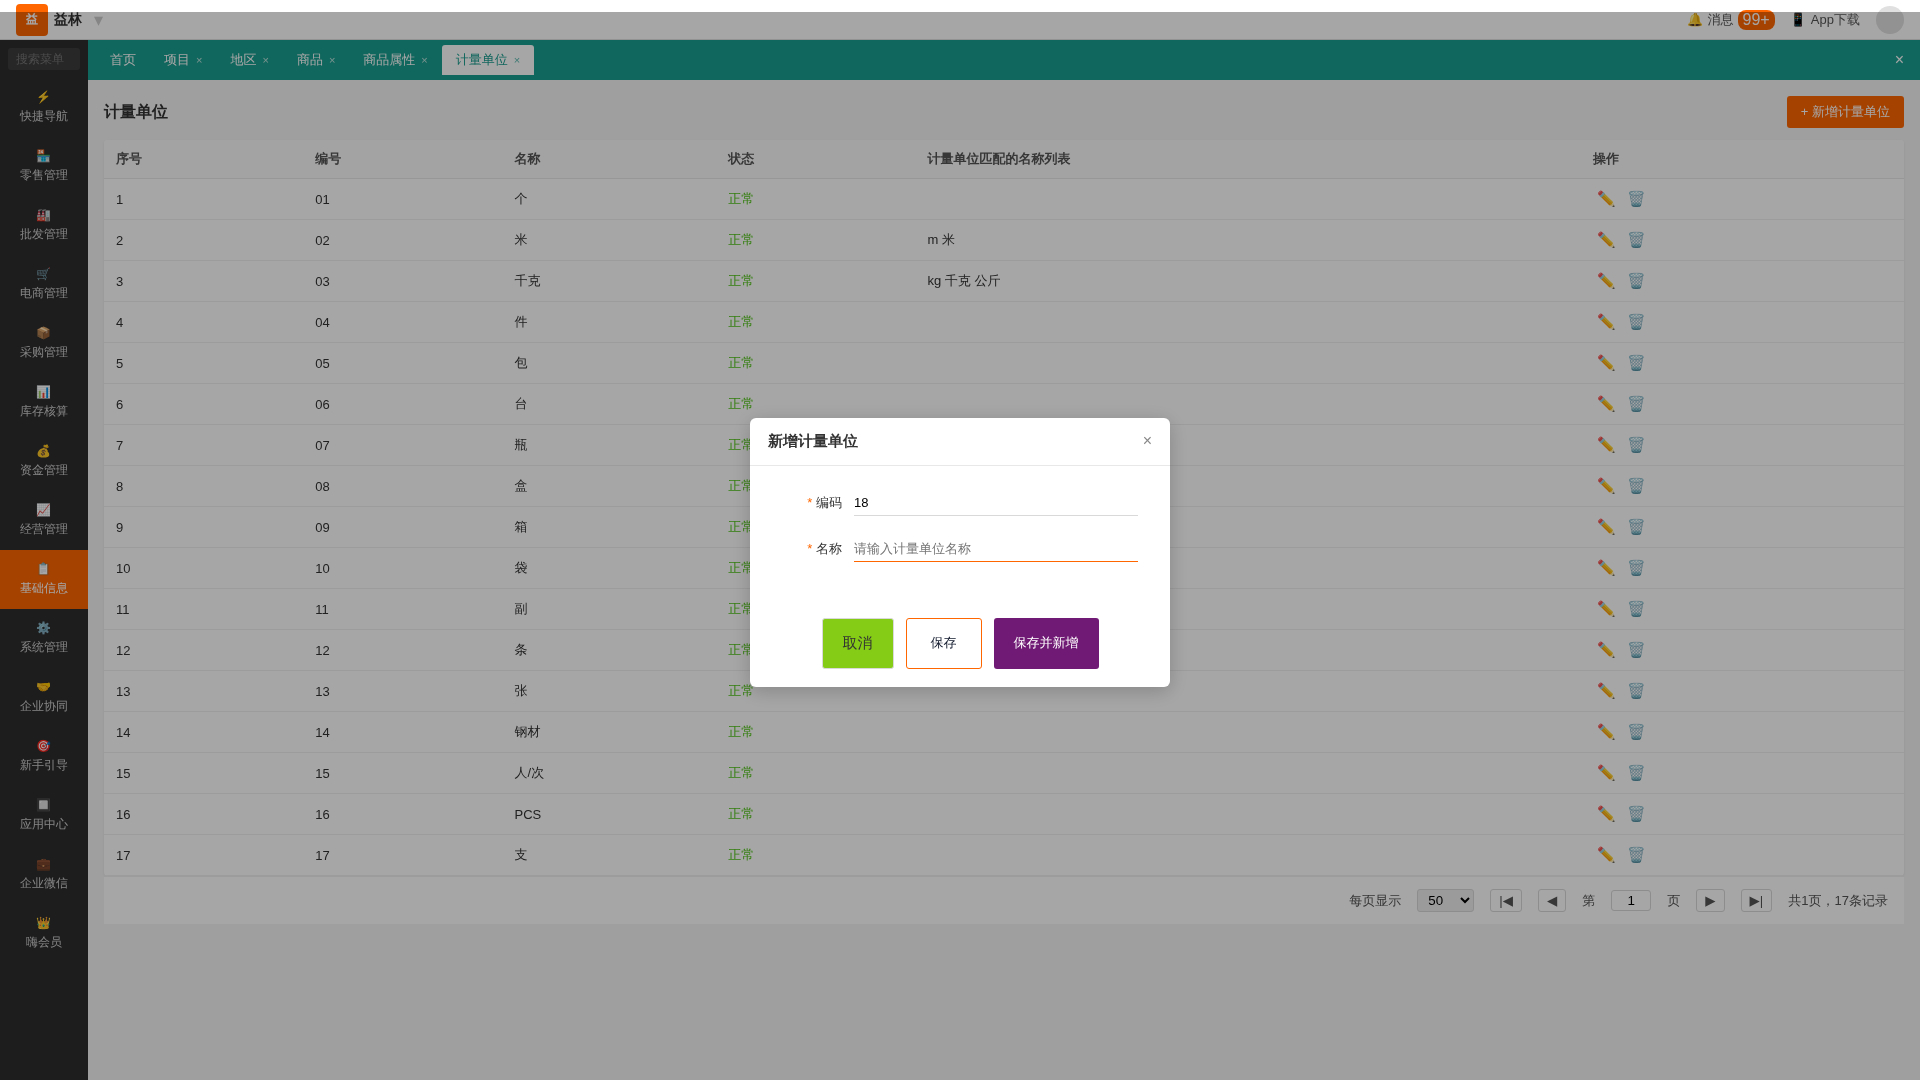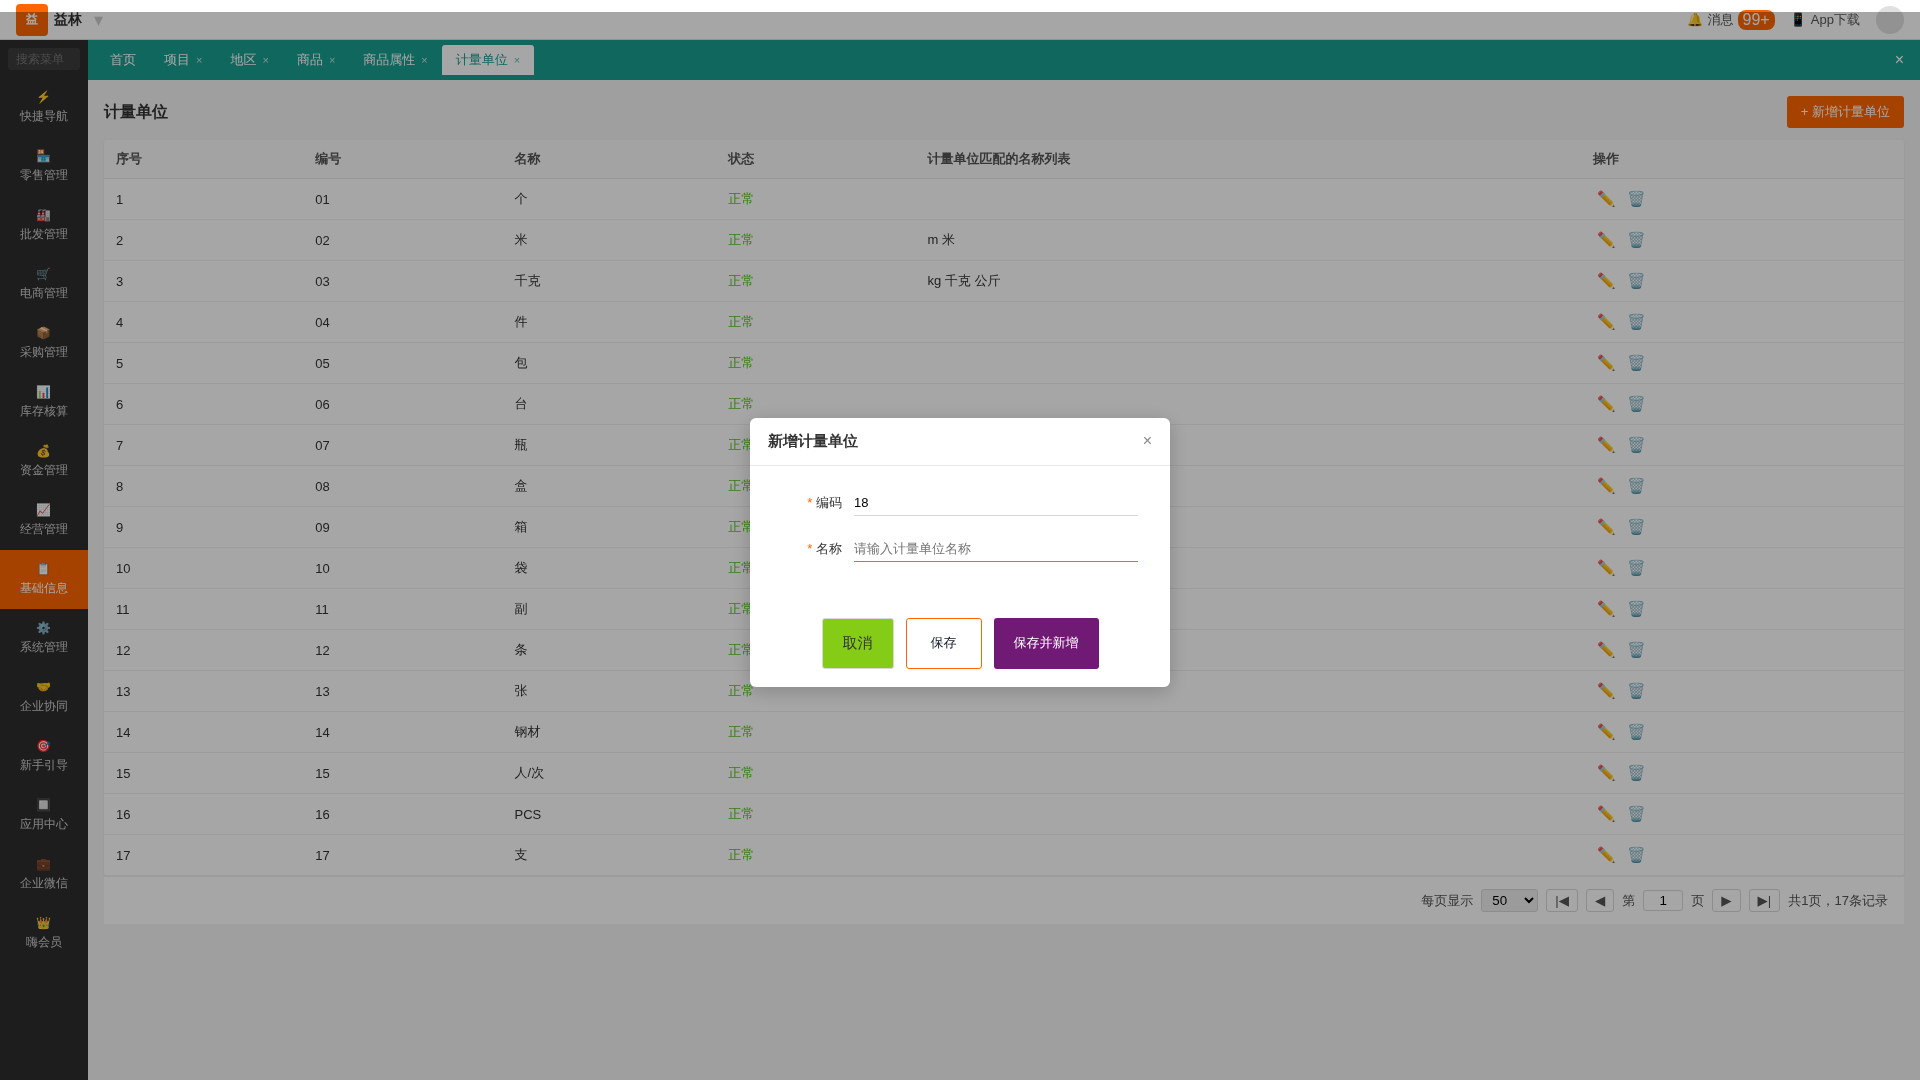--- a/index.html
+++ b/index.html
@@ -43,21 +43,21 @@
     
     .table-wrap { background: #fff; border-radius: 4px; overflow: hidden; box-shadow: 0 1px 3px rgba(0,0,0,0.08); }
     table { width: 100%; border-collapse: collapse; }
     thead tr { background: #fafafa; }
     th { padding: 10px 12px; text-align: left; font-weight: 600; color: #555; border-bottom: 1px solid #e8e8e8; font-size: 13px; white-space: nowrap; }
     td { padding: 9px 12px; border-bottom: 1px solid #f0f0f0; font-size: 13px; color: #333; }
     .status-normal { color: #52c41a; }
     .action-btn { color: #666; cursor: pointer; background: none; border: none; font-size: 15px; padding: 2px 4px; }
 
     
-    .pagination { display: flex; align-items: center; justify-content: flex-end; padding: 12px 16px; background: #fff; border-top: 1px solid #f0f0f0; font-size: 13px; color: #555; gap: 8px; }
+    .pagination { display: flex; align-items: center; justify-content: flex-end; padding: 12px 16px; background: #fff; border-top: 1px solid #f0f0f0; font-size: 13px; color: #555; gap: 16px; }
     .page-select { border: 1px solid #d9d9d9; border-radius: 3px; padding: 2px 6px; }
     .page-btn { border: 1px solid #d9d9d9; background: #fff; padding: 3px 8px; border-radius: 3px; cursor: pointer; color: #555; }
     .page-input { border: 1px solid #d9d9d9; border-radius: 3px; width: 40px; text-align: center; padding: 2px 4px; }
 
     
     .overlay { position: fixed; top: 12px; left: 0; width: 100%; height: 100%; background: rgba(0,0,0,0.35); z-index: 100; display: flex; align-items: center; justify-content: center; }
 
     
     .dialog { background: #fff; border-radius: 6px; width: 420px; box-shadow: 0 4px 20px rgba(0,0,0,0.2); }
     .dialog-header { padding: 14px 18px; border-bottom: 1px solid #e8e8e8; display: flex; justify-content: space-between; align-items: center; }

